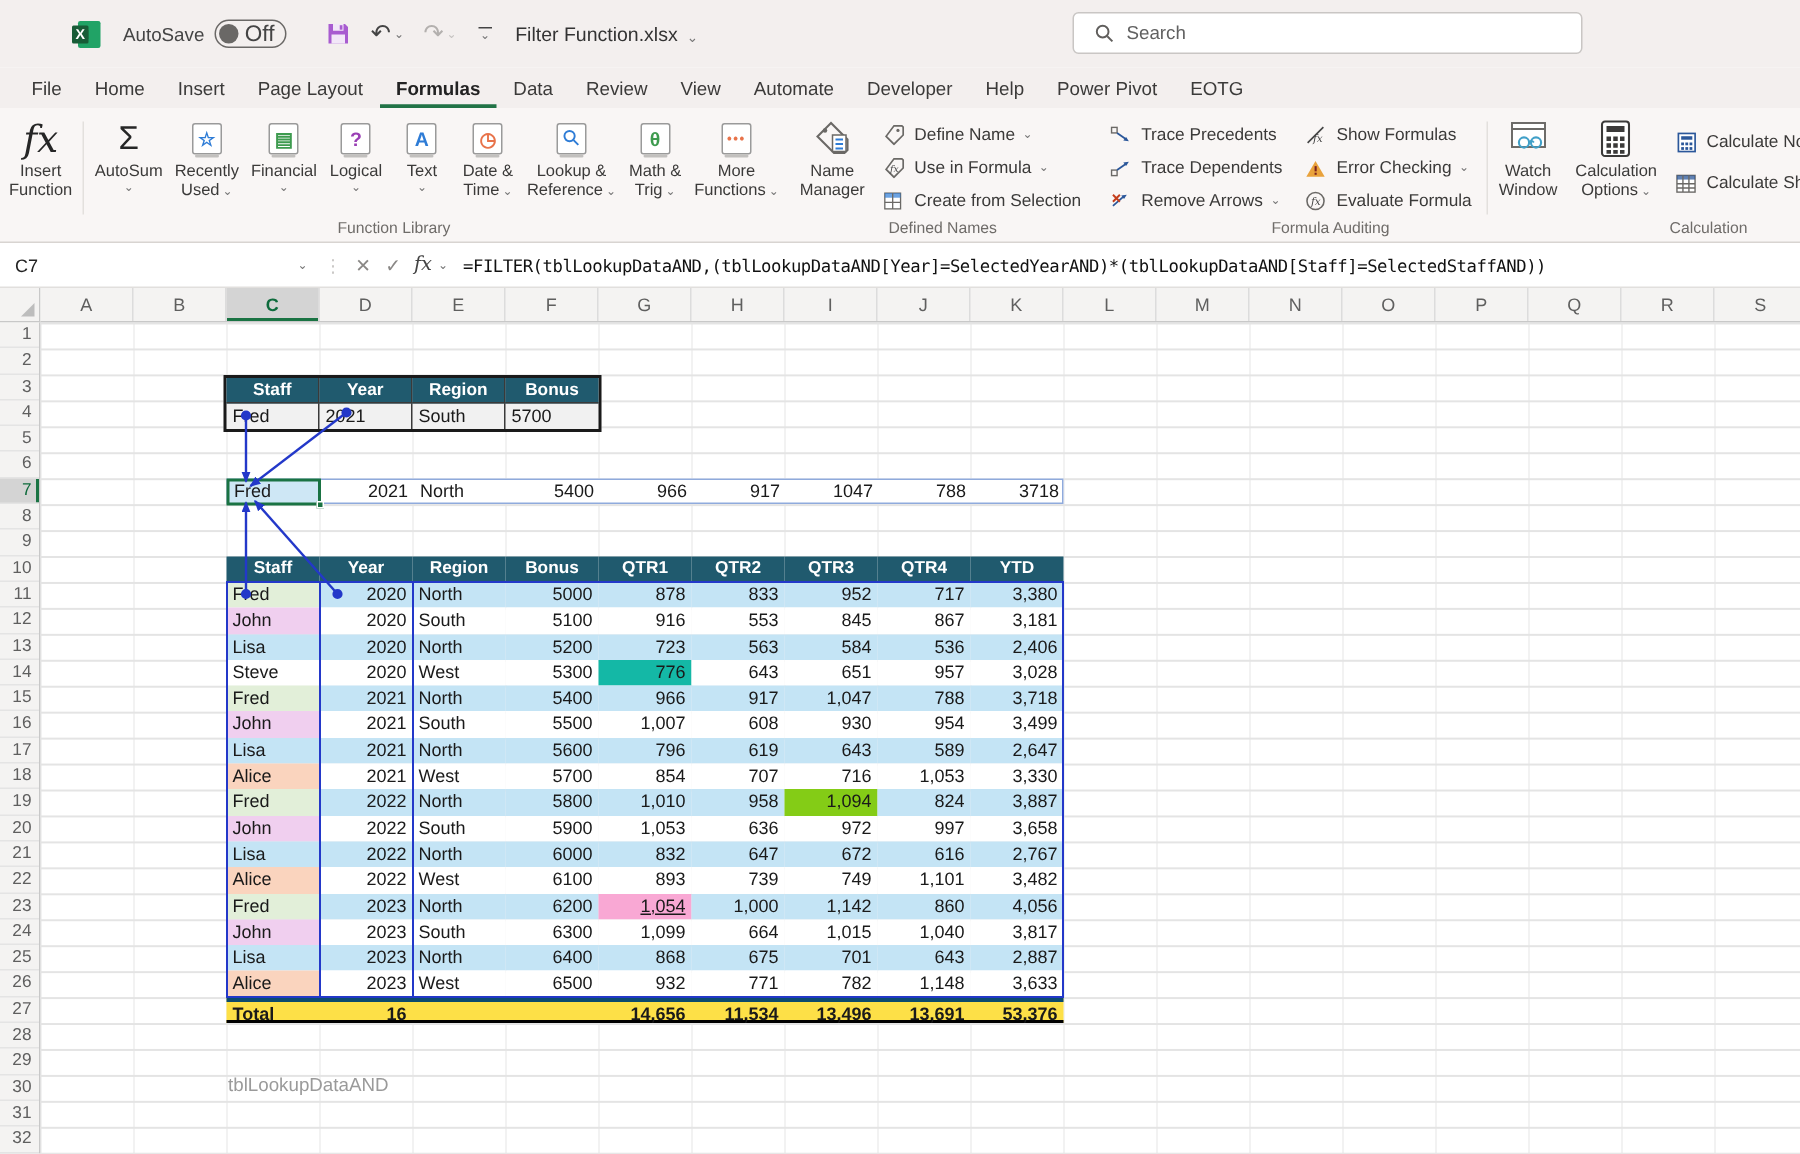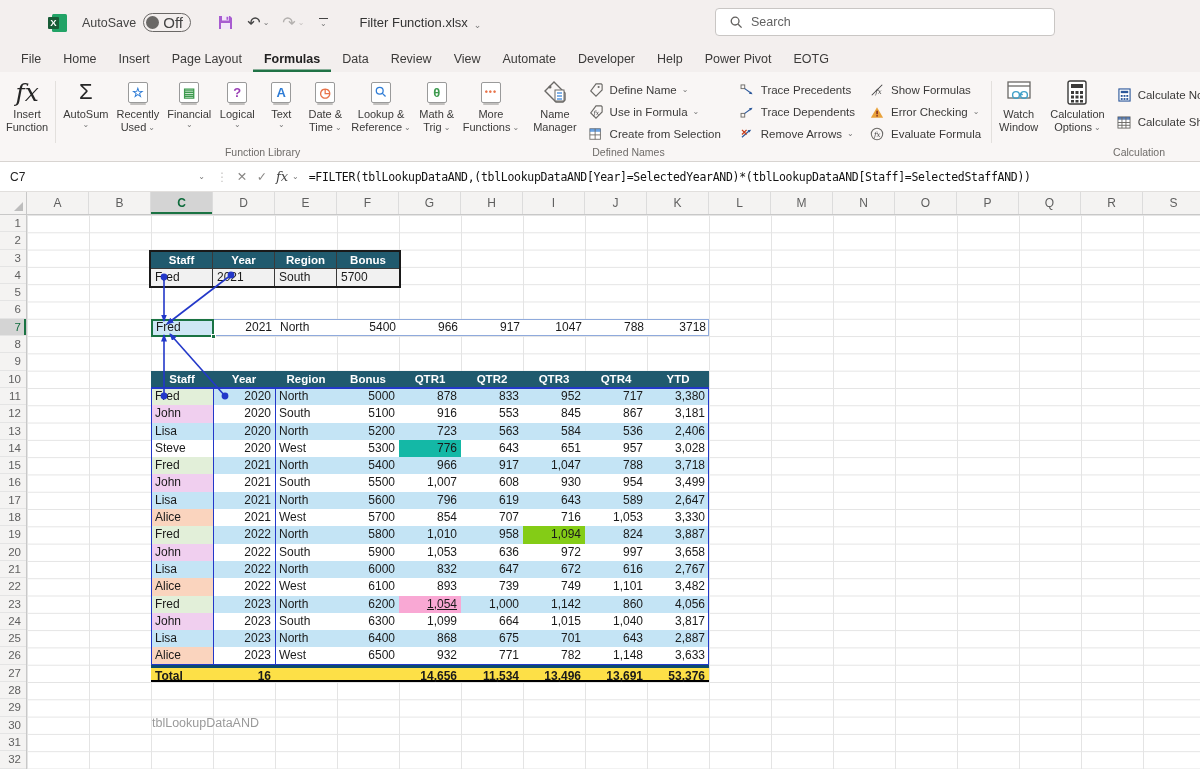--- a/index.html
+++ b/index.html
@@ -10,21 +10,21 @@
   .titlebar{position:absolute;top:0;left:0;width:100%;height:45px;background:#F3EFEE;display:flex;align-items:center}
   .tb-left{display:flex;align-items:center;gap:14px;padding-left:48px}
   .autosave{display:flex;align-items:center;gap:7px;font-size:12.5px;color:#444}
   .pill{width:48px;height:19px;border:1px solid #6a6866;border-radius:10px;display:flex;align-items:center;background:#F3EFEE;padding:0 4px 0 2px;gap:4px;cursor:pointer}
   .knob{width:13px;height:13px;border-radius:50%;background:#6a6866}
   .pilltext{font-size:15px;color:#444}
   .qat{display:flex;align-items:center;gap:13px;margin-left:12px}
   .qicon{font-size:16px;color:#444;line-height:1}
   .qicon.dis{color:#b3b0ae}
   .chev{font-size:8px;color:#777;line-height:1}
-  .fname{display:flex;align-items:flex-end;gap:6px;margin-left:16px;font-size:13px;color:#333}
+  .fname{display:flex;align-items:flex-end;gap:6px;font-size:13px;color:#333}
   .searchbox{position:absolute;left:715px;top:8px;width:340px;height:28px;background:#fff;border:1px solid #C9C6C4;border-radius:4px;display:flex;align-items:center;gap:8px;padding-left:14px;color:#616161;font-size:12.5px}
   .qat-custom{display:flex;flex-direction:column;align-items:center;width:12px}
   .qat-custom i{display:block;width:9px;border-top:1.5px solid #444;margin-bottom:1px}
 
   
   .tabrow{position:absolute;top:45px;left:0;width:100%;height:27px;background:#F3EFEE;display:flex;align-items:stretch;padding-left:10px}
   .tab{padding:5px 11px 4px;font-size:12.5px;color:#3b3a39;display:flex;align-items:center;cursor:pointer}
   .tab.active{font-weight:bold;color:#222;box-shadow:inset 0 -2.5px 0 #217346}
 
   
@@ -422,20 +422,21 @@
                 <line x1="2" y1="6" x2="24" y2="6" stroke="#6b6966" stroke-width="1.3"></line>
                 <circle cx="10" cy="15" r="3.4" fill="none" stroke="#41A0C8" stroke-width="1.4"></circle>
                 <circle cx="18" cy="15" r="3.4" fill="none" stroke="#41A0C8" stroke-width="1.4"></circle>
                 <path d="M13.4 15 q1.6 -2 3.2 0" fill="none" stroke="#41A0C8" stroke-width="1.3"></path>
               </svg>
           </span>
           <span class="l1">Watch</span>
           <span class="l2">Window</span>
         </div>
       </div>
+      <div class="glabel">Formula Auditing</div>
     </div>
     <div class="gsep"></div>
 
     <div class="rgroup" style="padding-right:6px">
       <div class="rbody">
         <div class="bigbtn">
           <span class="bicon">
             <svg width="20" height="25" viewBox="0 0 20 25">
                 <rect x="1" y="1" width="18" height="23" rx="2" fill="#fff" stroke="#3b3a39" stroke-width="1.4"></rect>
                 <rect x="4" y="4" width="12" height="4" fill="#3b3a39"></rect>

